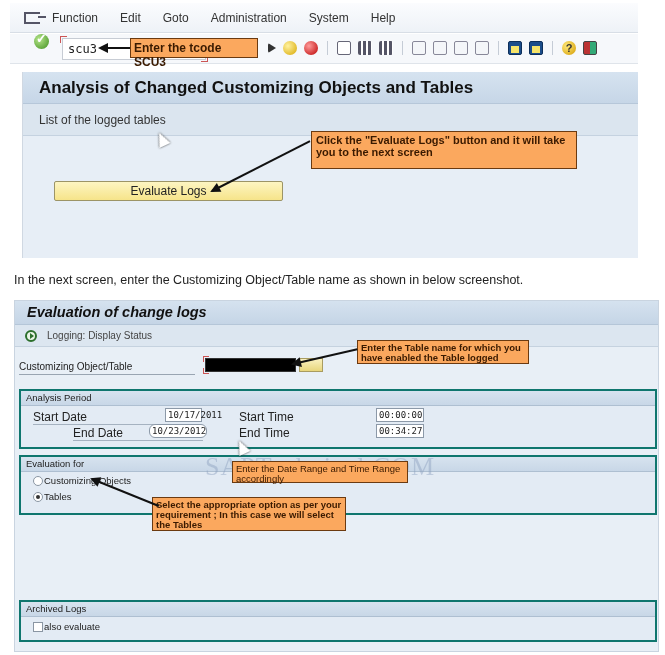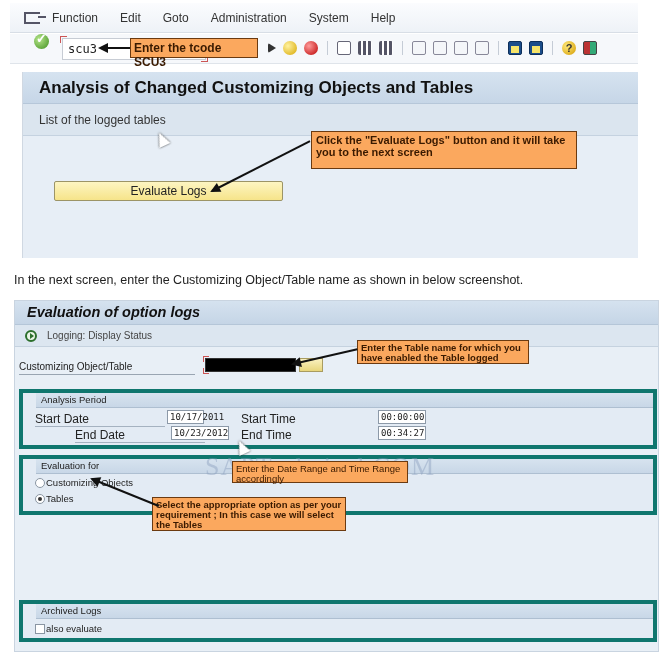--- a/index.html
+++ b/index.html
@@ -50,21 +50,21 @@
   .exec-icon { width: 12px; height: 12px; border-radius: 50%; border: 2px solid #2c6f2c; margin-right: 10px; position: relative; background: #e9f5e6; }
   .exec-icon::after { content: ""; position: absolute; left: 3px; top: 1px; border-left: 4px solid #2c6f2c; border-top: 3px solid transparent; border-bottom: 3px solid transparent; }
   .obj-row { position: absolute; left: 4px; top: 55px; width: 600px; height: 20px; font-size: 10px; color: #222; }
   .obj-label { position: absolute; left: 0; top: 5px; width: 176px; border-bottom: 1px solid #99a5b2; padding-bottom: 2px; }
   .obj-input { position: absolute; left: 186px; top: 2px; width: 91px; height: 14px; background: #000; border: 1px solid #333; }
   .obj-input::before, .obj-input::after { content: ""; position: absolute; width: 5px; height: 5px; border-color: #c55; border-style: solid; }
   .obj-input::before { left: -3px; top: -3px; border-width: 1px 0 0 1px; }
   .obj-input::after { left: -3px; bottom: -3px; border-width: 0 0 1px 1px; }
   .f4-btn { position: absolute; left: 280px; top: 2px; width: 24px; height: 14px; background: linear-gradient(#faf1c0, #e8d67c); border: 1px solid #a99c60; }
 
-  .group { position: absolute; left: 4px; width: 638px; border: 4px solid #0f766e; background: #e3ebf4; padding-left: 13px; }
+  .group { position: absolute; left: 4px; width: 638px; border: 2px solid #0f766e; background: #e3ebf4; }
   .group-head { height: 15px; background: linear-gradient(#d7e3ef, #c8d7e7); border-bottom: 1px solid #aebfd1; font-size: 9.5px; color: #222; padding: 1px 5px; }
   .field-row { position: absolute; font-size: 12px; color: #222; }
   .row-label { position: absolute; left: 12px; width: 130px; border-bottom: 1px solid #a5b2c0; }
   .val-box { position: absolute; height: 14px; background: #fff; border: 1px solid #8c99a8; font-family: "DejaVu Sans Mono", monospace; font-size: 9px; padding: 1px 2px; line-height: 11px; }
   .radio { position: absolute; width: 10px; height: 10px; border-radius: 50%; border: 1px solid #8a96a3; background: #fff; }
   .radio.on::after { content: ""; position: absolute; left: 2px; top: 2px; width: 4px; height: 4px; border-radius: 50%; background: #333; }
   .chk { position: absolute; width: 10px; height: 10px; border: 1px solid #8a96a3; background: #fff; }
   .chk.disabled { border-color: #bcc5cf; background: #eef2f6; }
   .opt-label { position: absolute; font-size: 9.5px; color: #222; }
   .opt-label.disabled { color: #a0a8b2; }
@@ -118,40 +118,40 @@
   <button class="eval-btn">Evaluate Logs</button>
 </div>
 <div class="cursor" style="left:156px; top:132px;"></div>
 
 <div class="callout" style="left:311px; top:131px; width:266px; height:38px; padding:2px 4px;">Click the "Evaluate Logs" button and it will take you to the next screen</div>
 <div class="arrow" style="left:212px; top:190px; width:110px; transform: rotate(-27deg);"></div>
 
 <div class="caption">In the next screen, enter the Customizing Object/Table name as shown in below screenshot.</div>
 
 <div class="shot2">
-  <div class="s2-title">Evaluation of option logs</div>
+  <div class="s2-title">Evaluation of change logs</div>
   <div class="s2-toolbar">
     <span class="exec-icon"></span>
     <span>Logging: Display Status</span>
   </div>
 
   <div class="obj-row">
     <span class="obj-label">Customizing Object/Table</span>
     <div class="obj-input"></div>
     <div class="f4-btn"></div>
   </div>
 
   <div class="group" style="top:88px; height:60px;">
     <div class="group-head">Analysis Period</div>
     <span class="field-row row-label" style="top:19px;">Start Date</span>
     <span class="val-box" style="left:144px; top:17px; width:37px;">10/17/2011</span>
     <span class="field-row" style="left:218px; top:19px;">Start Time</span>
     <span class="val-box" style="left:355px; top:17px; width:48px;">00:00:00</span>
     <span class="field-row row-label" style="top:35px;margin-left:40px;">End Date</span>
-    <span class="val-box" style="left:148px; top:33px; width:58px;">10/23/2012</span>
+    <span class="val-box" style="left:128px; top:33px; width:58px;border-radius:6px;">10/23/2012</span>
     <span class="field-row" style="left:218px; top:35px;">End Time</span>
     <span class="val-box" style="left:355px; top:33px; width:48px;">00:34:27</span>
   </div>
 
   <div class="group" style="top:154px; height:60px;">
     <div class="group-head">Evaluation for</div>
     <span class="radio" style="left:12px; top:19px;"></span>
     <span class="opt-label" style="left:23px; top:18px;">Customizing Objects</span>
     <span class="radio on" style="left:12px; top:35px;"></span>
     <span class="opt-label" style="left:23px; top:34px;">Tables</span>

